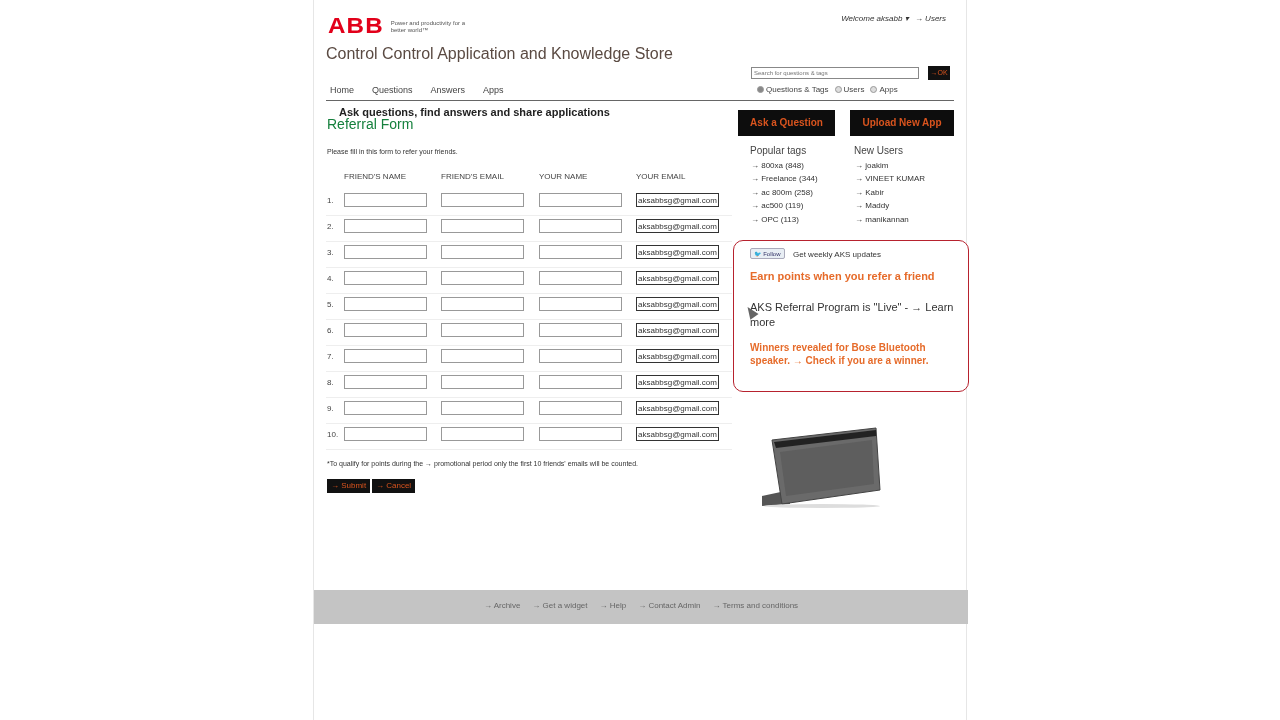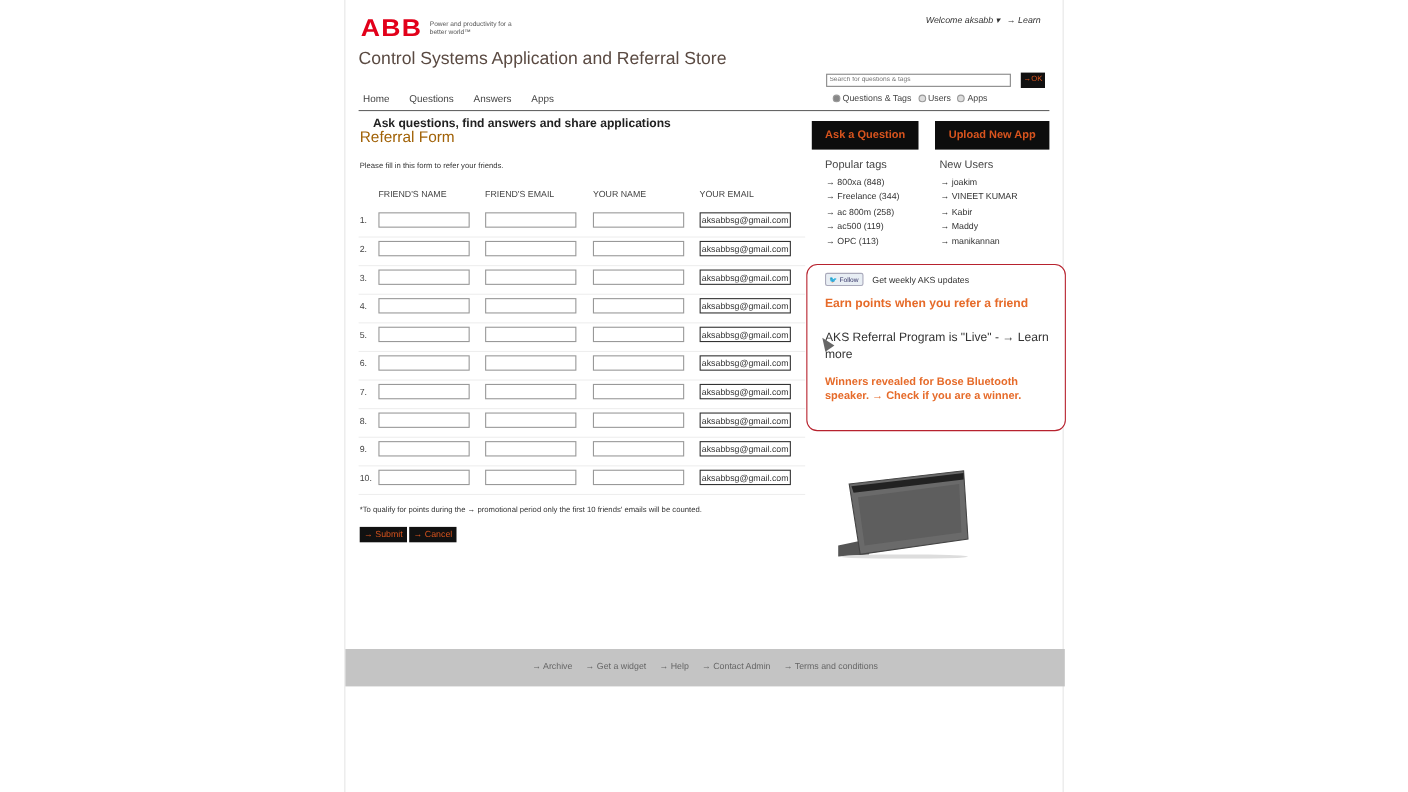--- a/index.html
+++ b/index.html
@@ -24,21 +24,21 @@
 
   .welcome { position: absolute; right: 20px; top: 14px; font-size: 8px; color: #333; }
   .welcome span { margin-left: 4px; font-style: italic; }
   .search-box { position: absolute; left: 437px; top: 67px; width: 168px; height: 12px; border: 1px solid #888; font-size: 6px; padding: 1px 2px; color: #444; font-family: "Liberation Sans", sans-serif; background:#fff;}
   .ok-btn { position: absolute; left: 614px; top: 66px; width: 22px; height: 14px; background: #111; color: #d9541e; font-size: 7px; text-align: center; line-height: 14px; }
   .search-scope { position: absolute; left: 443px; top: 85px; display: flex; gap: 6px; font-size: 8px; color: #444; text-align: right; }
   .radio { display: inline-block; width: 7px; height: 7px; border-radius: 50%; border: 1px solid #999; background: #ddd; vertical-align: -1px; margin-right: 2px; }
   .radio.on { background: #888; }
 
   
-  .form-title { position: absolute; left: 13px; top: 116px; font-size: 14px; color: #a16207; }
+  .form-title { position: absolute; left: 13px; top: 116px; font-size: 14px; color: #15803d; }
   .form-intro { position: absolute; left: 13px; top: 148px; font-size: 7px; color: #333; }
   .col-head { position: absolute; top: 172px; font-size: 8px; color: #444; }
   .row { position: absolute; left: 12px; width: 406px; height: 26px; border-bottom: 1px solid #eee; }
   .row-num { position: absolute; left: 1px; top: 6px; font-size: 8px; color: #444; }
   .field { position: absolute; top: 3px; width: 83px; height: 14px; border: 1px solid #999; background: #fff; font-size: 8px; padding: 1px 1px; font-family: "Liberation Sans", sans-serif; color:#333; }
   .field.email { width: 83px; border-color: #333; overflow: hidden; white-space: nowrap; }
   .note { position: absolute; left: 13px; top: 460px; font-size: 7px; color: #333; }
   .btn-dark { position: absolute; top: 479px; height: 14px; background: #111; color: #d9541e; font-size: 8px; line-height: 14px; padding: 0 4px; }
 
   
@@ -66,33 +66,33 @@
 </style>
 </head>
 <body>
 
 <div class="page">
 
   <div class="logo">
     <span class="logo-mark">ABB</span>
     <span class="logo-tag">Power and productivity for a better world™</span>
   </div>
-  <div class="site-title">Control Systems Application and Referral Store</div>
+  <div class="site-title">Control Control Application and Knowledge Store</div>
   <div class="site-sub">Ask questions, find answers and share applications</div>
   <nav class="mainnav">
     <a>Home</a>
     <a>Questions</a>
     <a>Answers</a>
     <a>Apps</a>
   </nav>
   <div class="header-rule"></div>
 
   <div class="welcome">
     <span>Welcome aksabb ▾</span>
-    <span>→ Learn</span>
+    <span>→ Users</span>
   </div>
   <input class="search-box" placeholder="Search for questions &amp; tags" style="">
   <div class="ok-btn">→OK</div>
   <div class="search-scope">
     <label><span class="radio on"></span><span>Questions &amp; Tags</span></label>
     <label><span class="radio"></span><span>Users</span></label>
     <label><span class="radio"></span><span>Apps</span></label>
   </div>
 
   <div class="form-title">Referral Form</div>

